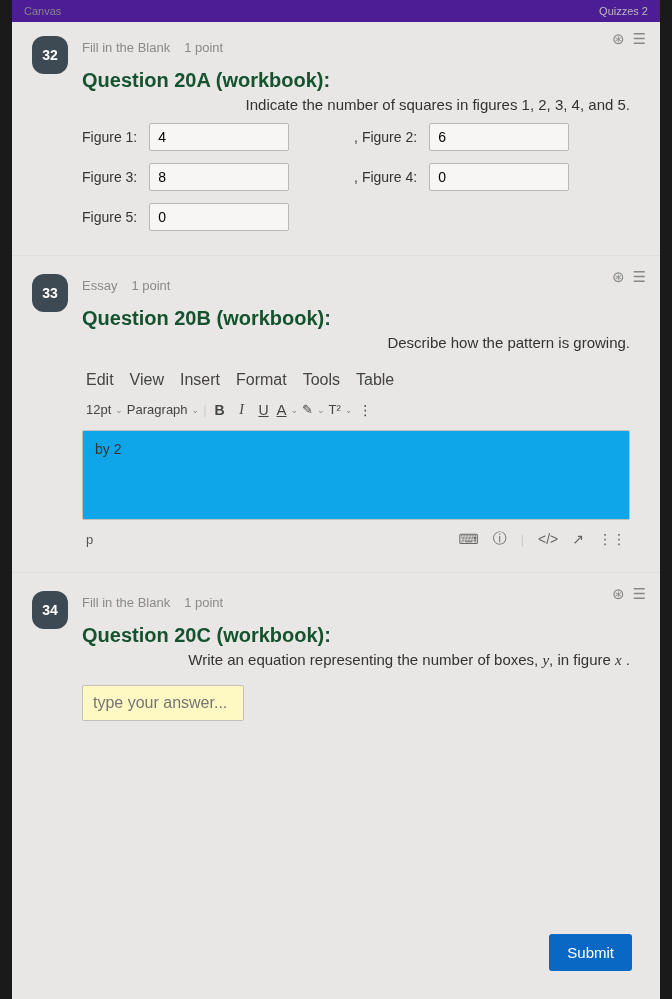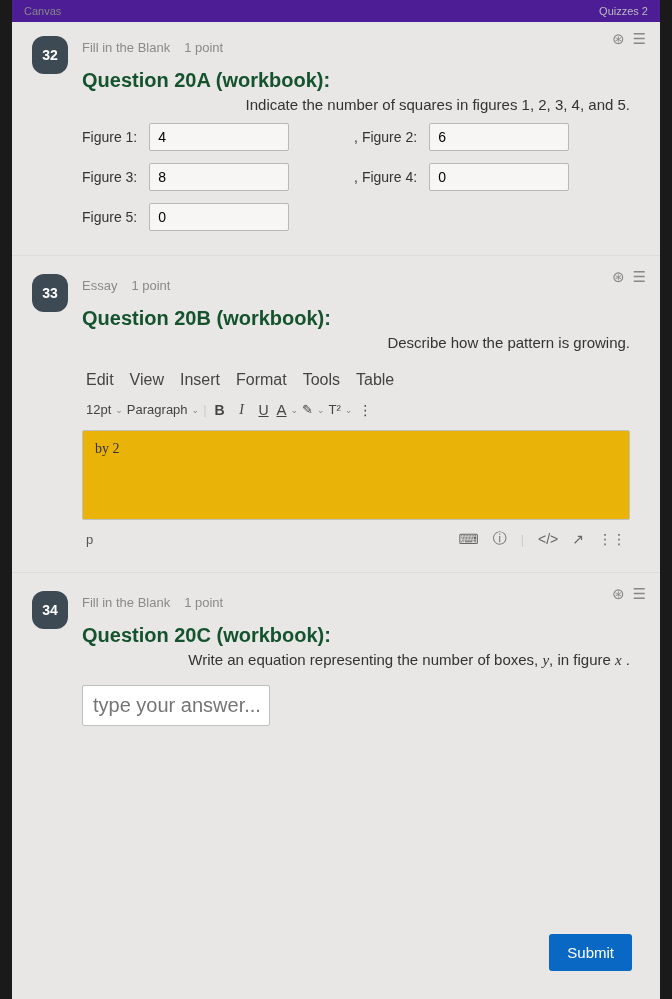--- a/index.html
+++ b/index.html
@@ -127,44 +127,43 @@
     min-width: 18px;
     text-align: center;
     font-size: 14px;
   }
   .bold { font-weight: 700; font-size: 16px; }
   .ital { font-style: italic; font-family: Georgia, serif; font-size: 16px; }
   .under { text-decoration: underline; font-size: 15px; }
   .chev { font-size: 9px; color: #888; }
   .rte-area {
     border: 1px solid #c0c0be;
-    background: #eab308;
+    background: #0ea5e9;
     min-height: 90px;
     padding: 10px 12px;
     font-size: 14px;
     margin-top: 6px;
     border-radius: 2px;
-    font-family: Liberation Serif, serif;
   }
   .rte-status {
     display: flex;
     align-items: center;
     padding: 10px 4px 0 4px;
     font-size: 13px;
     color: #555;
   }
   .rte-status .spacer { flex: 1; }
   .rte-status .icon { margin-left: 14px; cursor: pointer; color: #666; font-size: 14px; }
   .answer-input {
     margin-top: 16px;
     border: 1px solid #c0c0be;
-    background: #ffffff;
+    background: #fef9c3;
     padding: 8px 10px;
-    font-size: 20px;
-    width: 188px;
+    font-size: 16px;
+    width: 162px;
     border-radius: 2px;
     color: #888;
   }
   .submit-btn {
     position: absolute;
     right: 28px;
     bottom: 28px;
     background: #0968c3;
     color: #fff;
     border: none;

